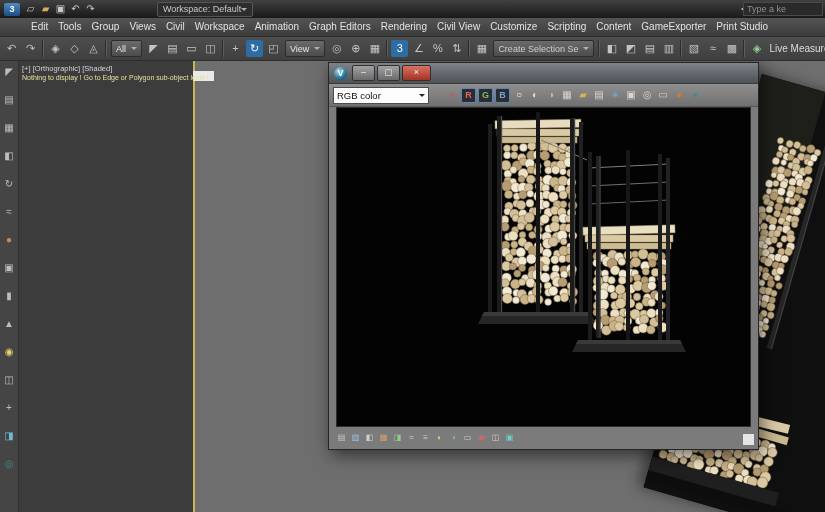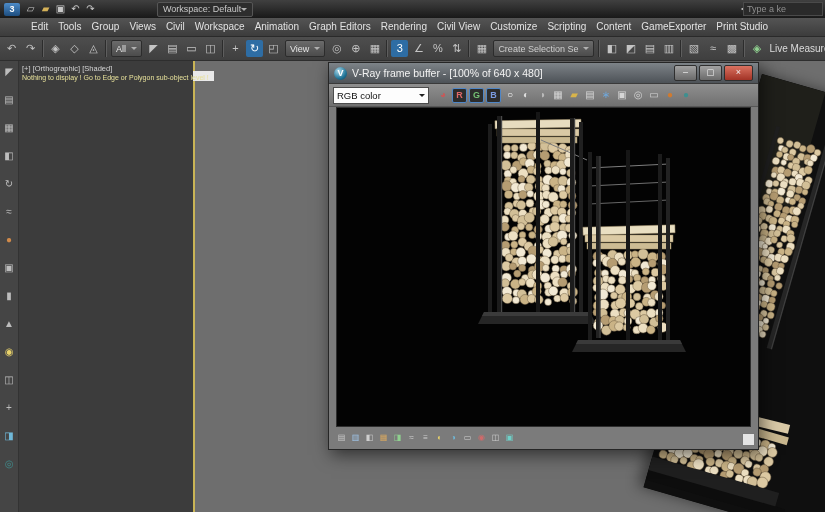--- a/index.html
+++ b/index.html
@@ -46,21 +46,21 @@
   .bg-window svg{display:block;}
 
   
   .vfb{position:absolute;left:328px;top:62px;width:429px;height:386px;background:#7b7b7b;border:1px solid #262626;box-shadow:3px 5px 16px rgba(0,0,0,.55);z-index:5;}
   .vfb-title{height:20px;background:linear-gradient(#7d8388,#4d5257);display:flex;align-items:center;padding:0 5px;gap:5px;border-bottom:1px solid #3a3a3a;}
   .vfb-logo{width:13px;height:13px;border-radius:50%;background:radial-gradient(circle at 35% 30%,#a8d8ea,#1f7396 62%,#0b3a54);color:#fff;font-size:9px;font-weight:bold;text-align:center;line-height:13px;flex:0 0 auto;}
   .vfb-title-text{font-size:10.5px;color:#f2f2f2;flex:1;white-space:nowrap;overflow:hidden;}
   .winbtns{display:flex;gap:2px;flex:0 0 auto;}
   .winbtn{width:21px;height:14px;border:1px solid #2f2f2f;border-radius:2px;background:linear-gradient(#a2a2a2,#6a6a6a);color:#f0f0f0;font-size:9px;line-height:12px;text-align:center;}
   .winbtn.close{background:linear-gradient(#da7260,#a23326);width:27px;}
-  .vfb-toolbar{height:22px;display:flex;align-items:center;padding:0 4px;gap:6px;background:linear-gradient(#8f8f8f,#707070);border-bottom:1px solid #575757;}
+  .vfb-toolbar{height:22px;display:flex;align-items:center;padding:0 4px;gap:15px;background:linear-gradient(#8f8f8f,#707070);border-bottom:1px solid #575757;}
   .chan-drop{width:88px;height:15px;background:#fdfdfd;border:1px solid #4c4c4c;font-size:9.5px;color:#111;display:flex;align-items:center;justify-content:space-between;padding:0 3px;flex:0 0 auto;}
   .vfb-ico{width:16px;height:16px;font-size:10px;line-height:16px;text-align:center;color:#e0e0e0;flex:0 0 auto;}
   .vfb-ico.chan{width:13px;height:13px;background:#2c2c2c;border:1px solid #4f86c6;border-radius:2px;font-size:9px;line-height:12px;font-weight:bold;margin:0 1px;}
   .vfb-canvas{position:absolute;left:7px;right:7px;top:44px;bottom:22px;background:#020202;border:1px solid #2e2e2e;}
   .vfb-canvas svg{display:block;width:100%;height:100%;}
   .vfb-bottombar{position:absolute;left:7px;right:22px;bottom:4px;height:14px;display:flex;align-items:center;gap:3px;}
   .vfb-mini{width:11px;height:12px;font-size:8px;line-height:12px;text-align:center;color:#d0d0d0;flex:0 0 auto;}
   .grip{position:absolute;right:3px;bottom:3px;width:11px;height:11px;background:#e4e4e4;border:1px solid #787878;}
 </style>
 </head>
@@ -469,21 +469,20 @@
           <circle cx="113.0" cy="392.7" r="5.5" fill="#dcc9a2" stroke="#6f5f45" stroke-width="0.5"></circle>
         </g>
       <rect x="0" y="398" width="132" height="16" fill="#1f1f1f"></rect>
       <rect x="0" y="412" width="142" height="10" fill="#0d0d0d"></rect>
     </svg>
   </div>
 
   <div class="vfb">
     <div class="vfb-title">
       <span class="vfb-logo">V</span>
-      <span class="vfb-title-text">V-Ray frame buffer - [100% of 640 x 480]</span>
       <span class="winbtns">
         <span class="winbtn">–</span>
         <span class="winbtn">▢</span>
         <span class="winbtn close">×</span>
       </span>
     </div>
     <div class="vfb-toolbar">
       <span class="chan-drop">
         <span>RGB color</span>
         <span class="caret dark"></span>

